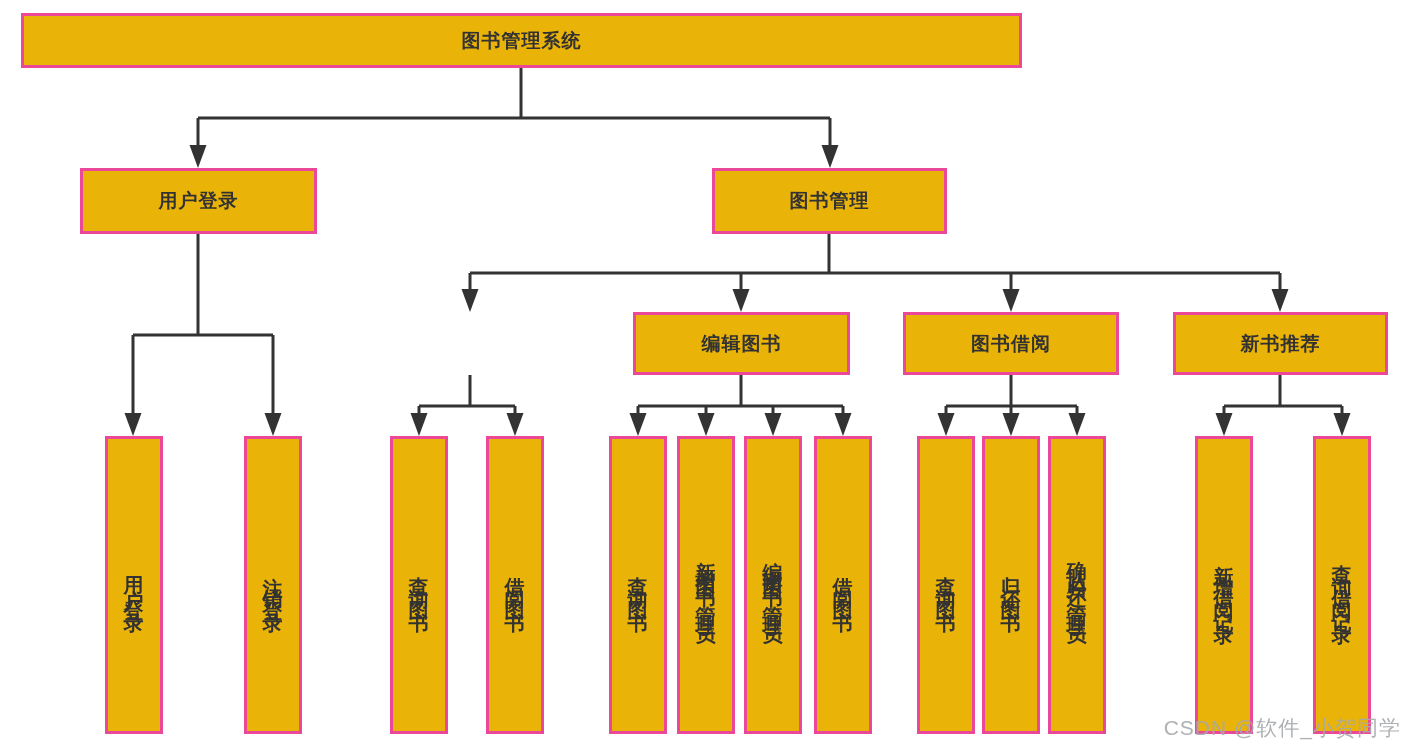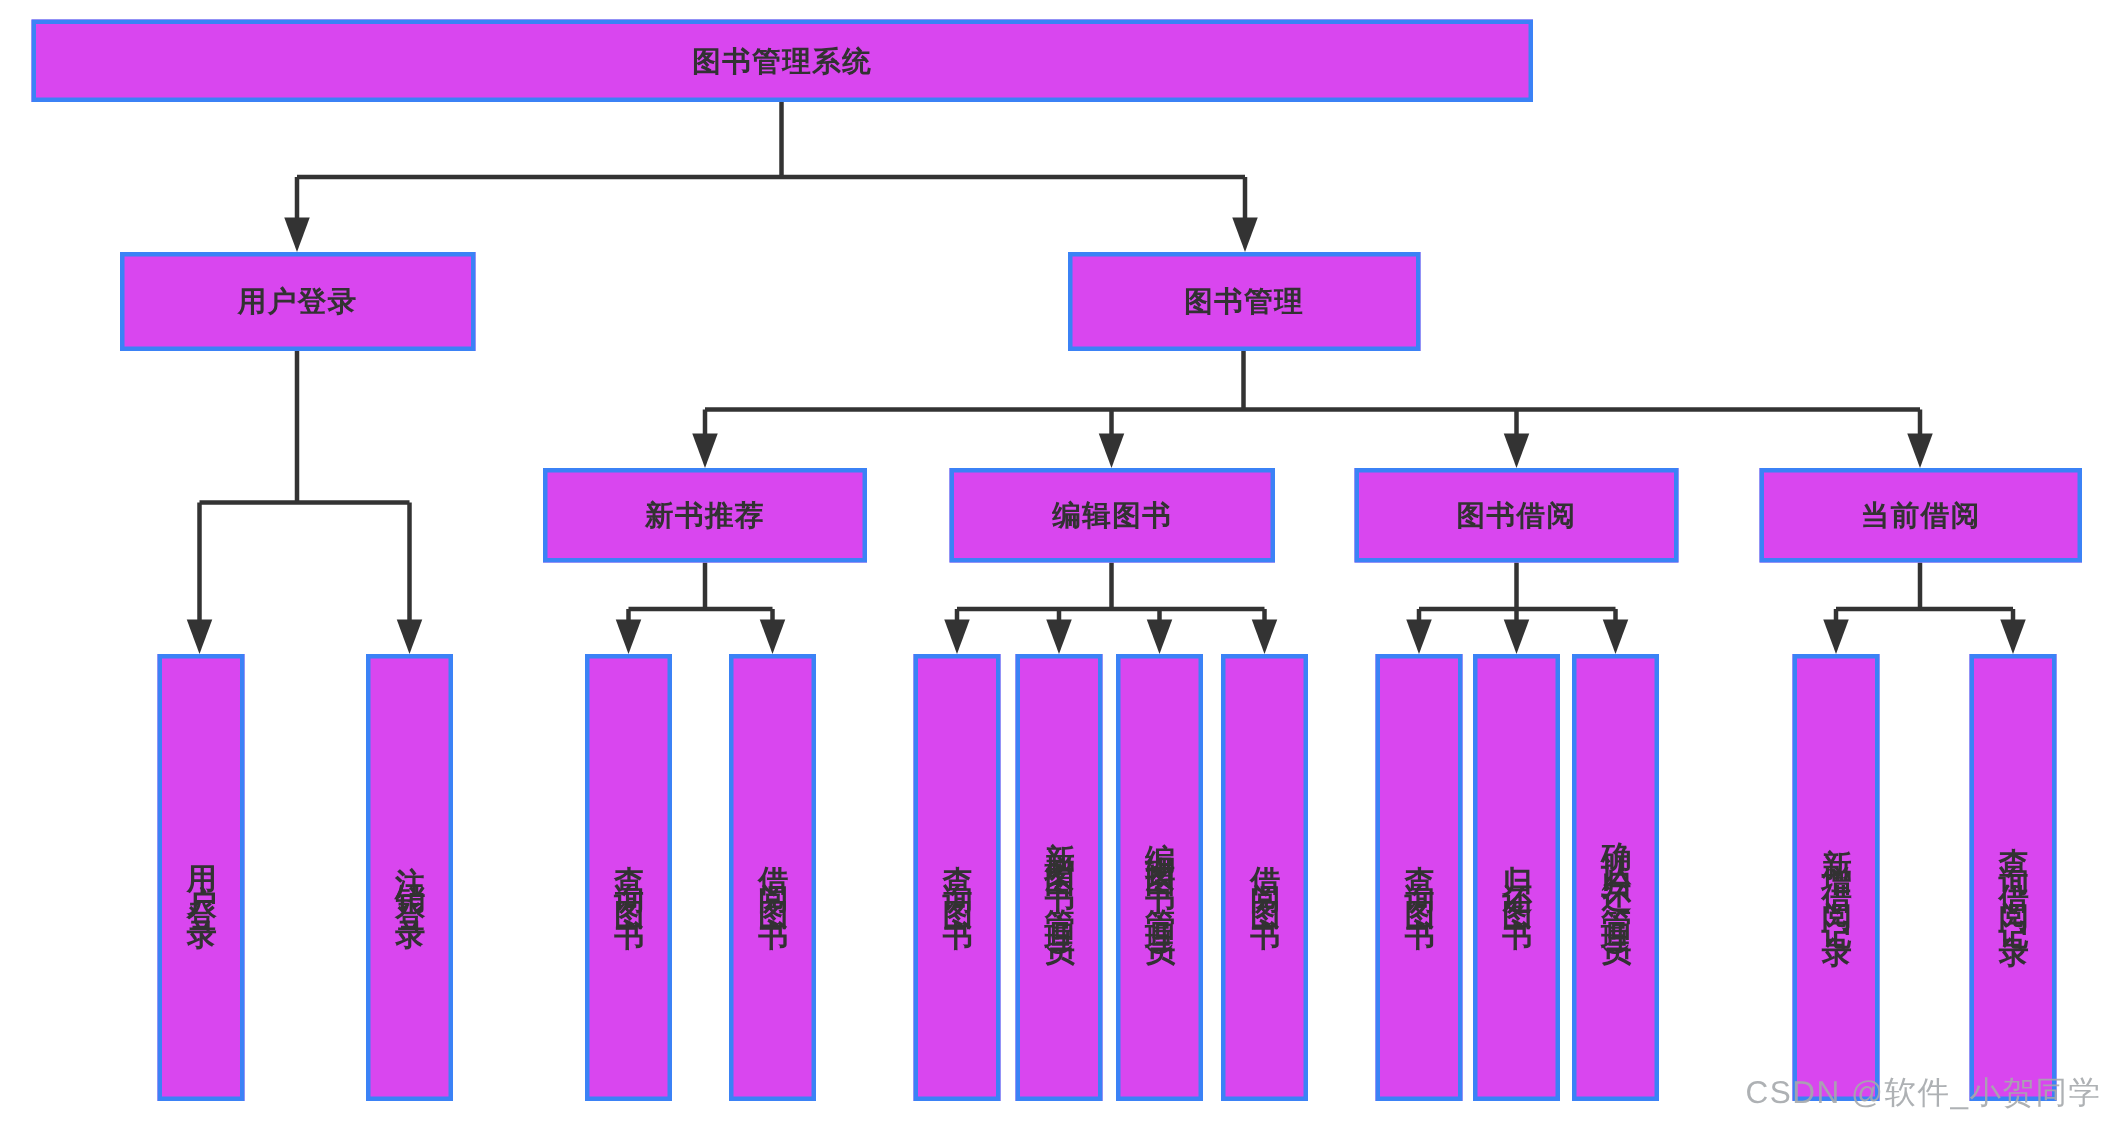--- a/index.html
+++ b/index.html
@@ -7,22 +7,22 @@
     position:relative;
     width:1405px;height:747px;
     background:#ffffff;
     font-family:"Liberation Sans", sans-serif;
     overflow:hidden;
   }
   .connectors{position:absolute;left:0;top:0;width:1405px;height:747px;}
   .box{
     position:absolute;
     box-sizing:border-box;
-    background:#d946ef;
-    border:3px solid #3b82f6;
+    background:#eab308;
+    border:3px solid #ec4899;
     display:flex;
     align-items:center;
     justify-content:center;
   }
   .lbl{
     color:#323232;
     font-size:19px;
     font-weight:600;
     letter-spacing:1px;
     white-space:nowrap;
@@ -111,31 +111,28 @@
     <span class="lbl">图书管理系统</span>
   </div>
 
   <div class="box" style="left:80px;top:168px;width:237px;height:66px">
     <span class="lbl">用户登录</span>
   </div>
   <div class="box" style="left:712px;top:168px;width:235px;height:66px">
     <span class="lbl">图书管理</span>
   </div>
 
-  <div class="box" style="left:362px;top:312px;width:216px;height:63px">
-    <span class="lbl">新书推荐</span>
-  </div>
   <div class="box" style="left:633px;top:312px;width:217px;height:63px">
     <span class="lbl">编辑图书</span>
   </div>
   <div class="box" style="left:903px;top:312px;width:216px;height:63px">
     <span class="lbl">图书借阅</span>
   </div>
   <div class="box" style="left:1173px;top:312px;width:215px;height:63px">
-    <span class="lbl">当前借阅</span>
+    <span class="lbl">新书推荐</span>
   </div>
 
   <div class="box leaf" style="left:105px">
     <span class="vtext" style="letter-spacing: 12px;">用户登录</span>
   </div>
   <div class="box leaf" style="left:244px">
     <span class="vtext" style="letter-spacing: 12px;">注销登录</span>
   </div>
 
   <div class="box leaf" style="left:390px">

